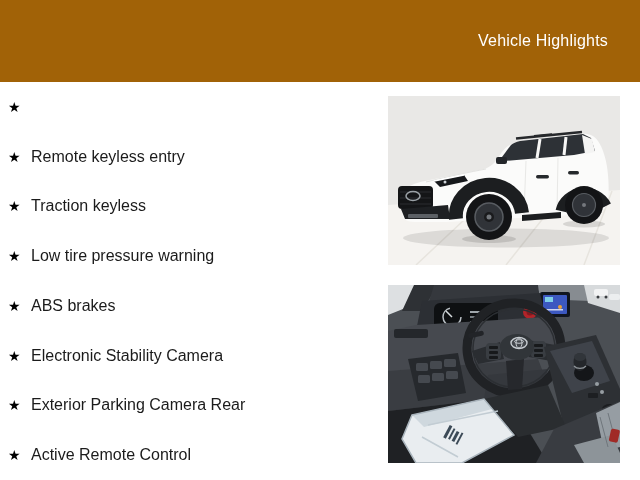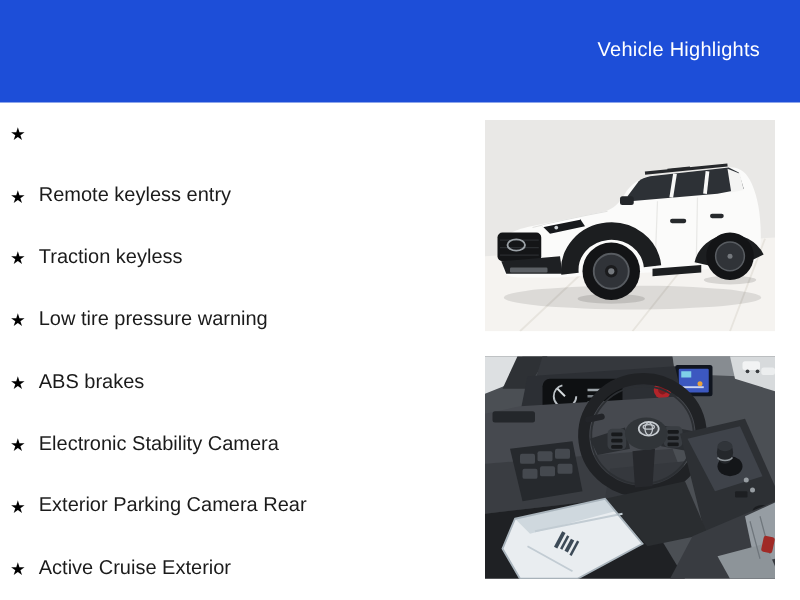--- a/index.html
+++ b/index.html
@@ -1,18 +1,18 @@
 <!DOCTYPE html>
 <html><head>
 <meta charset="utf-8">
 <style>
   html,body { margin:0; padding:0; background:#ffffff; font-family:"Liberation Sans", sans-serif; }
   .page { position:relative; width:640px; height:480px; background:#ffffff; overflow:hidden; }
 
-  .topbar { position:absolute; left:0; top:0; width:640px; height:82px; background:#1d4ed8;
+  .topbar { position:absolute; left:0; top:0; width:640px; height:82px; background:#a16207;
             display:flex; align-items:center; justify-content:flex-end; }
   .title { margin:0; padding-right:32px; color:#ffffff; font-size:16px; font-weight:400; letter-spacing:0.2px; }
 
   .features { position:absolute; left:0; top:82px; width:386px; height:398px;
               margin:0; padding:0 0 0 8px; list-style:none; display:flex; flex-direction:column; }
   .feature { flex:1; display:flex; align-items:center; color:#1b1b1b; font-size:16px; }
   .star { width:23px; font-size:14px; color:#000000; flex:0 0 23px; }
   .feature-text { white-space:nowrap; }
 
   .photo { position:absolute; margin:0; }
@@ -52,21 +52,21 @@
     <li class="feature">
       <span class="star">★</span>
       <span class="feature-text">Electronic Stability Camera</span>
     </li>
     <li class="feature">
       <span class="star">★</span>
       <span class="feature-text">Exterior Parking Camera Rear</span>
     </li>
     <li class="feature">
       <span class="star">★</span>
-      <span class="feature-text">Active Cruise Exterior</span>
+      <span class="feature-text">Active Remote Control</span>
     </li>
   </ul>
 
   <figure class="photo photo-exterior">
     <svg viewBox="0 0 232 169" preserveAspectRatio="none">
       <rect width="232" height="169" fill="#e9e8e6"></rect>
       <path d="M0,109 L232,94 L232,169 L0,169 Z" fill="#f5f3f0"></path>
       <path d="M28,169 L92,109 M118,169 L172,101 M196,169 L224,95" stroke="#e7e4de" stroke-width="1.5" fill="none"></path>
       <ellipse cx="118" cy="142" rx="103" ry="9.5" fill="rgba(0,0,0,0.10)"></ellipse>
       <ellipse cx="101" cy="143" rx="27" ry="4" fill="rgba(0,0,0,0.12)"></ellipse>

